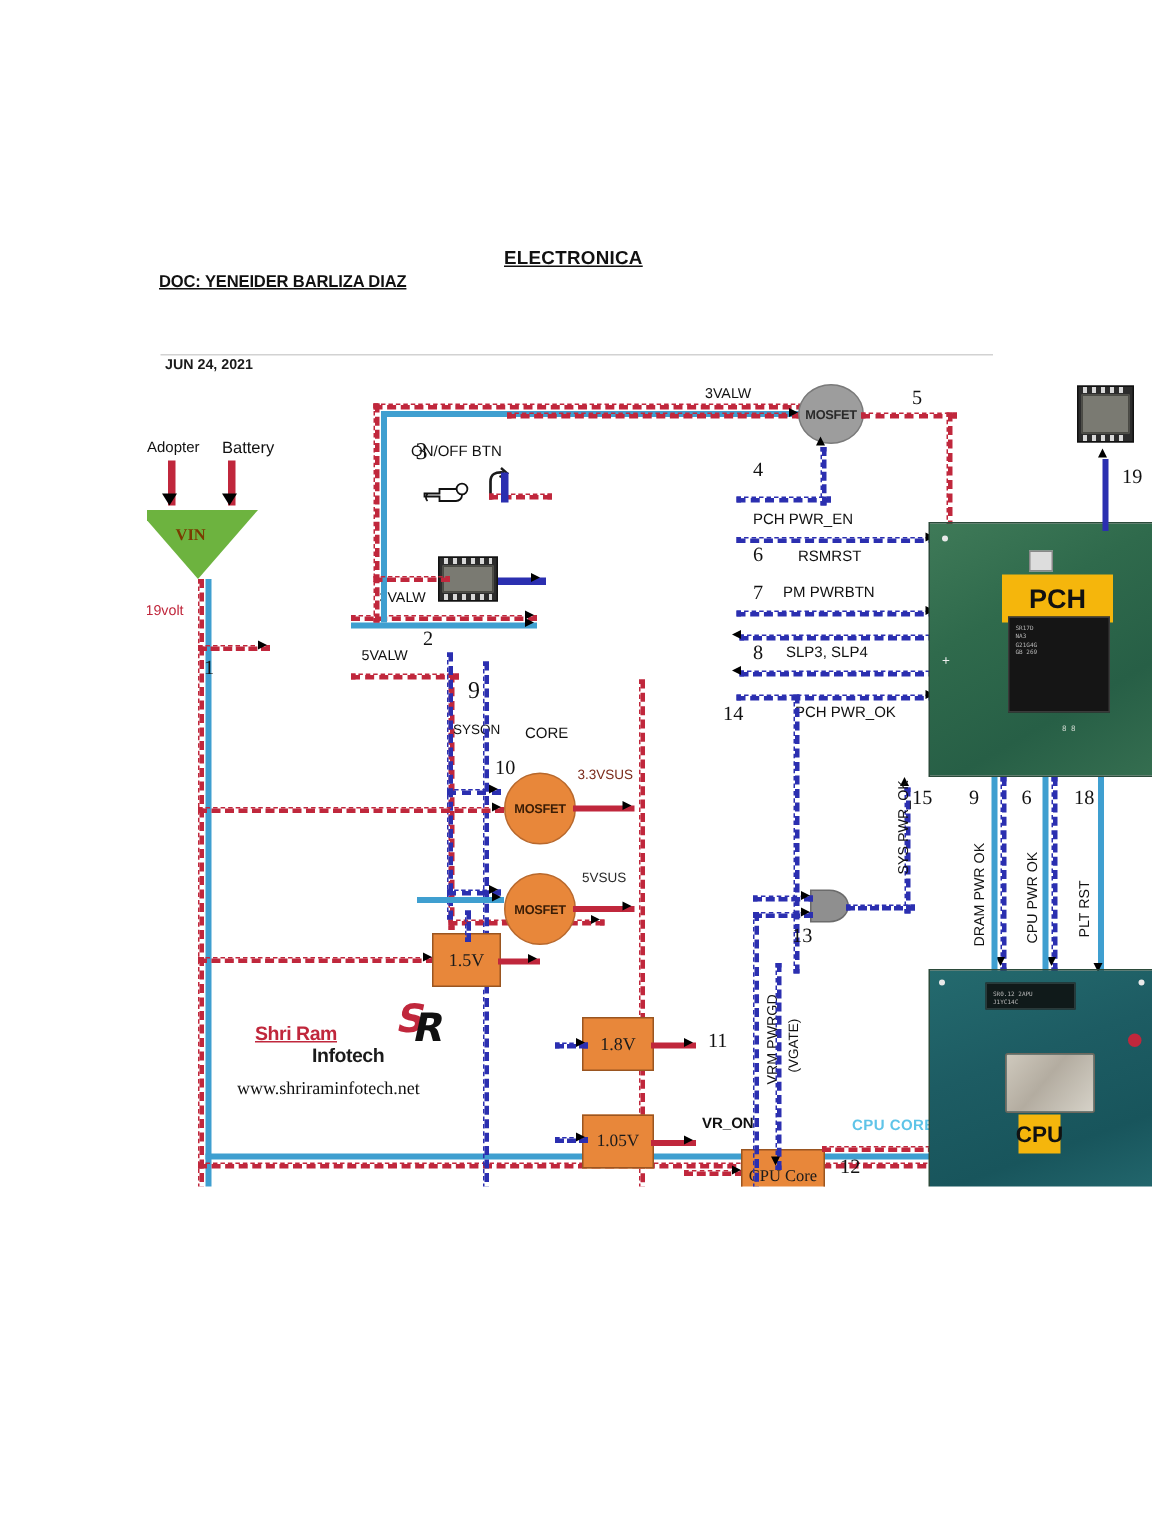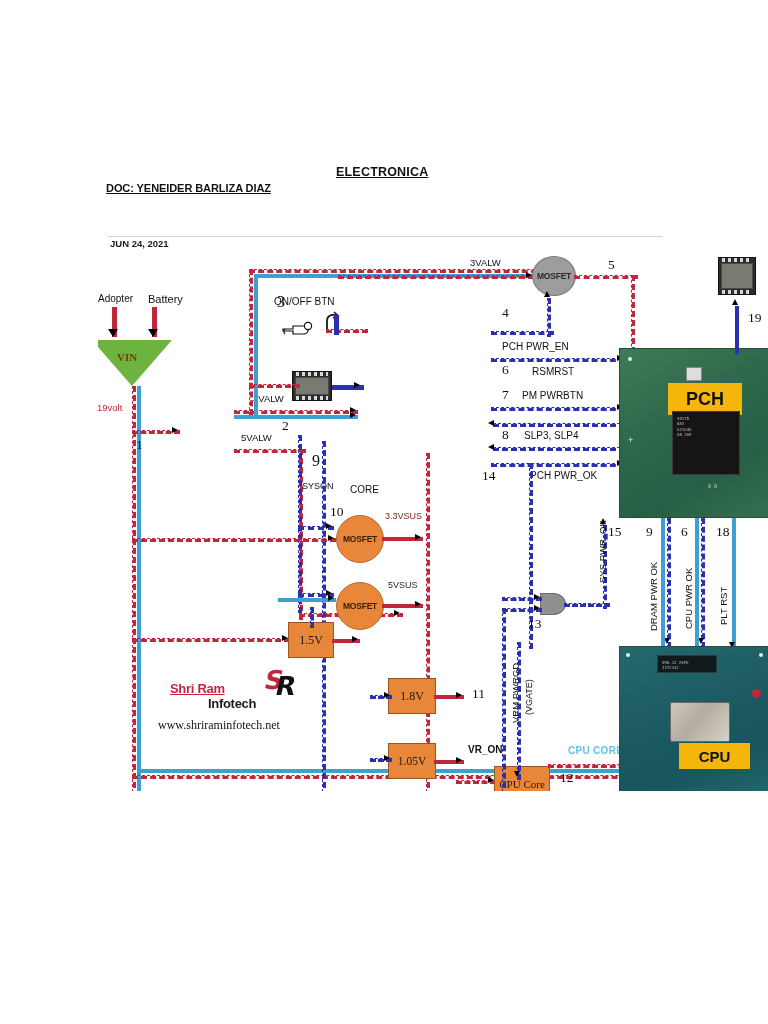--- a/index.html
+++ b/index.html
@@ -375,21 +375,21 @@
     <div class="arrow d acyan" style="left:630.5px;top:389px;"></div>
 
     <div class="pcb teal" style="left:521px;top:393px;width:149px;height:145px;">
       <div class="pcbdot" style="left:6px;top:6px;"></div>
       <div class="pcbdot" style="right:6px;top:6px;"></div>
       <div class="die" style="left:37px;top:8px;width:58px;height:16px;background:#101a1a;border-color:#2a3a3a;">
         <div class="mark" style="white-space:pre-line;">SR0.12 2APU
 J1YC14C</div>
       </div>
       <div class="cpudie" style="left:50px;top:55px;width:58px;height:38px;"></div>
-      <div class="tag" style="left:59px;top:96px;width:71px;height:26px;font-size:15px;">CPU</div>
+      <div class="tag" style="left:59px;top:96px;width:28px;height:26px;font-size:15px;">CPU</div>
       <div style="position:absolute;right:8px;top:42px;width:9px;height:9px;border-radius:50%;background:#c0273c;"></div>
     </div>
 
     <div class="sr-wrap" style="left:60px;top:410px;width:230px;height:70px;">
       <div class="sr-shri" style="left:12px;top:18px;">Shri Ram</div>
       <div class="sr-info" style="left:50px;top:33px;">Infotech</div>
       <div class="sr-mark2" style="left:107px;top:2px;">S</div>
       <div class="sr-mark" style="left:118px;top:8px;">R</div>
       <div class="sr-url" style="left:0px;top:55px;">www.shriraminfotech.net</div>
     </div>

